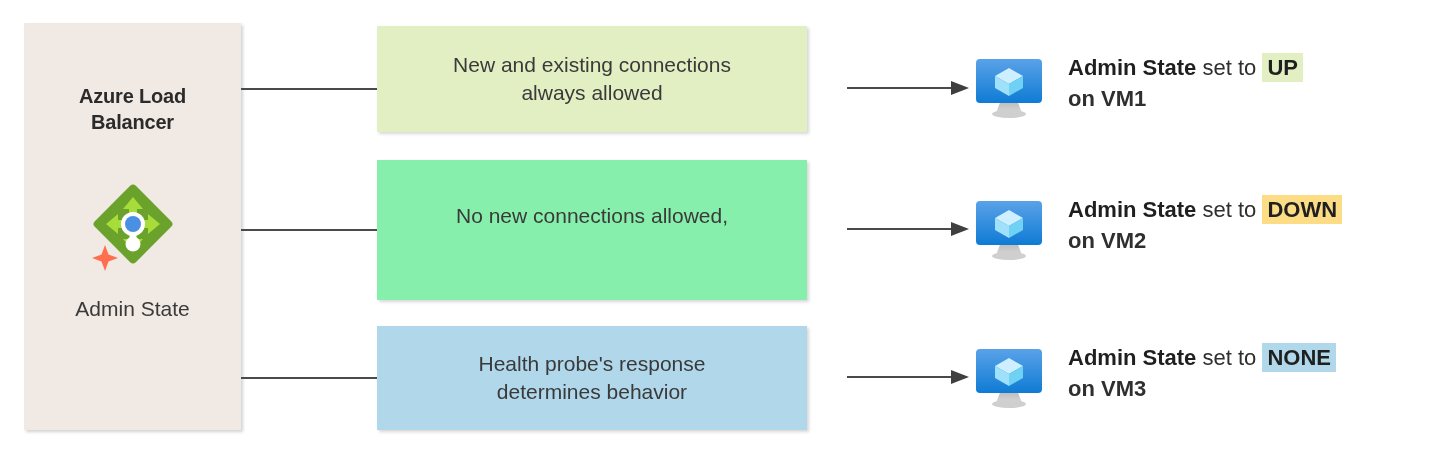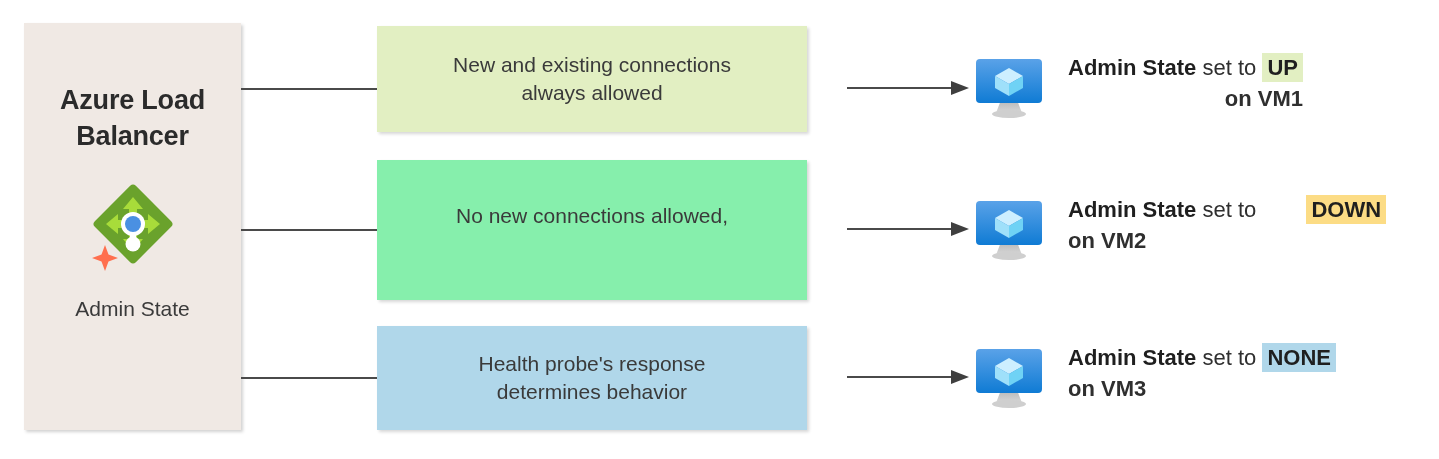--- a/index.html
+++ b/index.html
@@ -30,21 +30,21 @@
     background: #f0e9e4;
     box-shadow: 2px 2px 3px rgba(0,0,0,0.18);
     box-sizing: border-box;
   }
   .lb-title {
     position: absolute;
     top: 60px;
     left: 0;
     width: 100%;
     text-align: center;
-    font-size: 27px;
+    font-size: 20px;
     font-weight: bold;
     line-height: 1.32;
     color: #2b2b2b;
     letter-spacing: -0.2px;
   }
   .lb-icon-wrap {
     position: absolute;
     top: 155px;
     left: 0;
     width: 100%;
@@ -131,21 +131,21 @@
 
   
   .vm-row {
     position: absolute;
     left: 972px;
     width: 460px;
     height: 92px;
     display: flex;
     align-items: flex-start;
   }
-  .vm-row.r1 { top: 50px; text-align: right;  }
+  .vm-row.r1 { top: 50px;  }
   .vm-row.r2 { top: 192px; }
   .vm-row.r3 { top: 340px; }
 
   .vm-icon {
     width: 74px;
     height: 74px;
     flex: 0 0 74px;
     margin-top: 2px;
   }
   .vm-text {
@@ -156,21 +156,21 @@
     color: #2f2f2f;
     white-space: nowrap;
   }
   .vm-text .strong { font-weight: bold; color: #1f1f1f; }
   .vm-text .state {
     font-weight: bold;
     color: #1f1f1f;
     padding: 2px 5px;
   }
   .state.up   { background: #e2efc2; }
-  .state.down { background: #fcdc85; margin-left: 44px; }
+  .state.down { background: #fcdc85; }
   .state.none { background: #b0d7ea; }
   .vm-line2 { display: block; font-weight: bold; }
 </style>
 </head>
 <body>
 
 <div id="diagram">
 
   <div class="lb-panel">
     <div class="lb-title">

